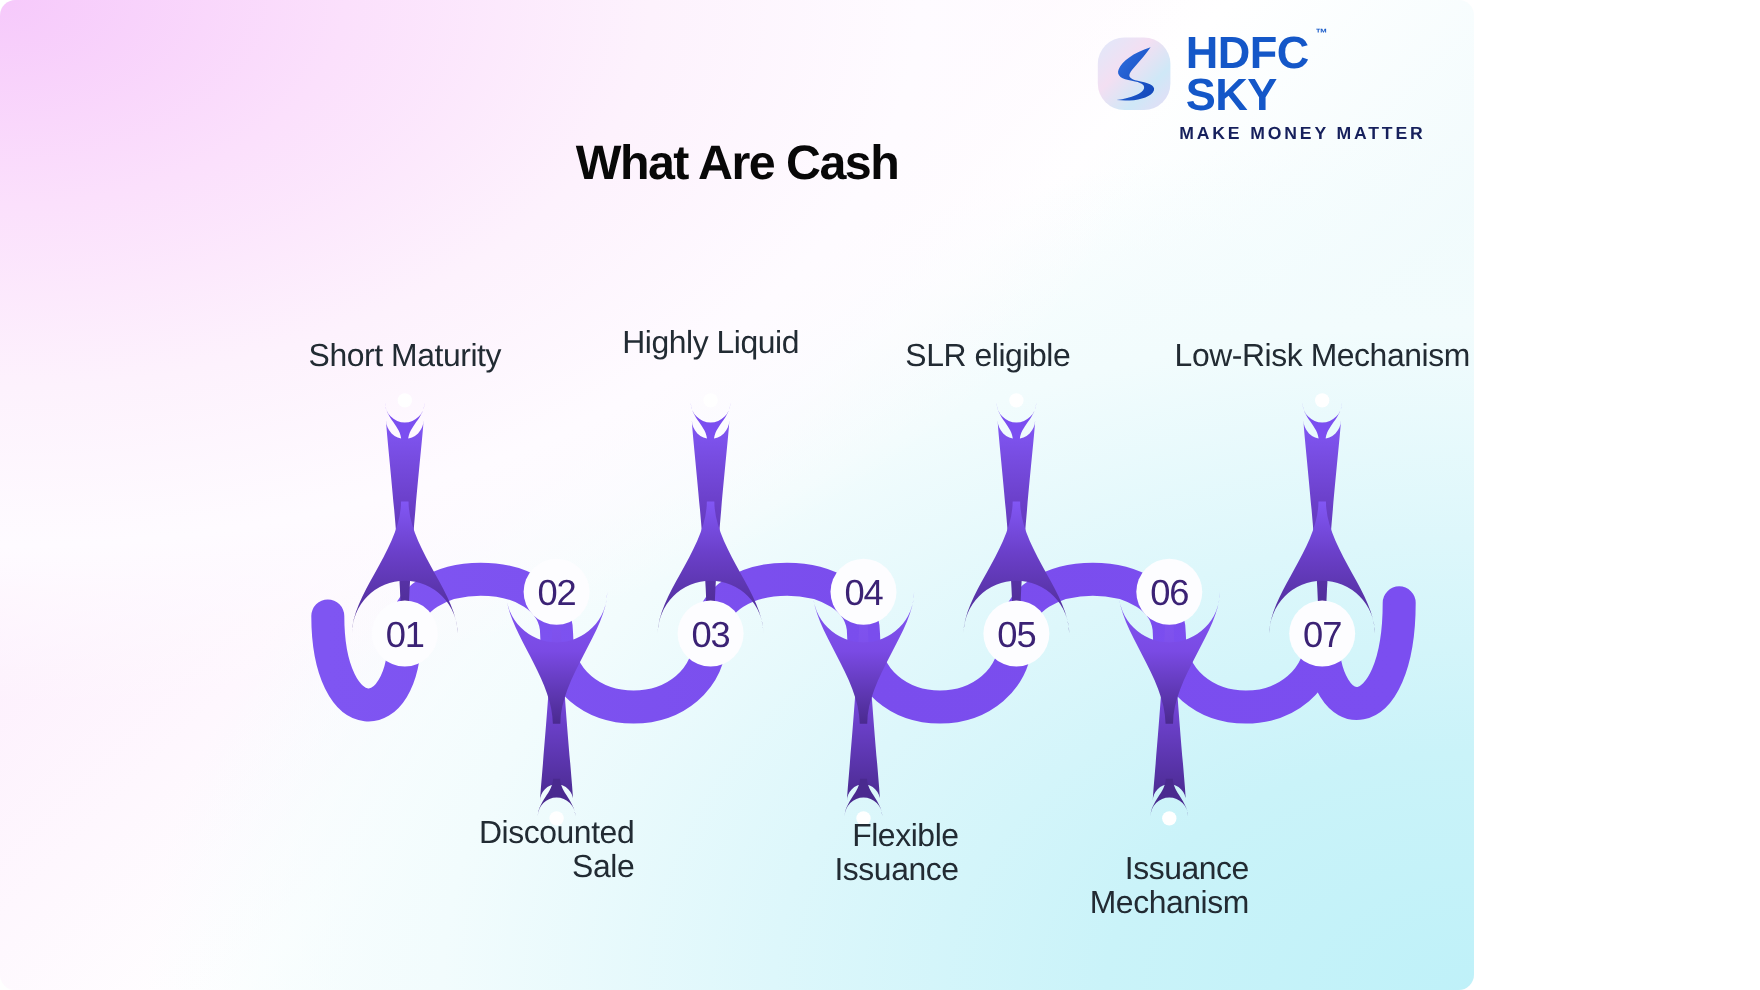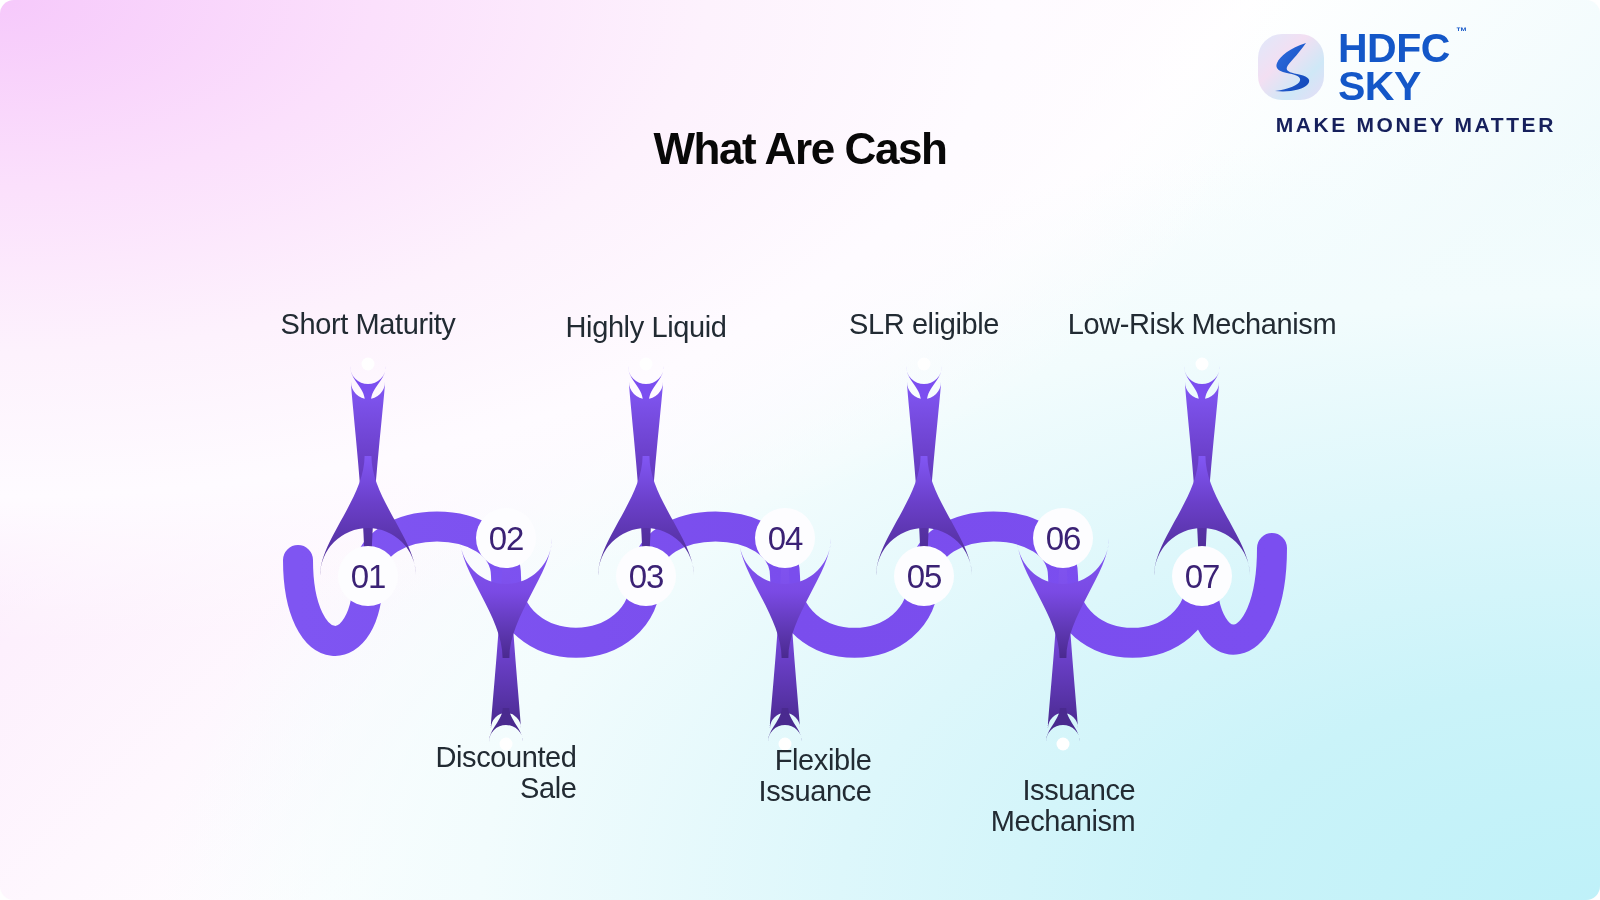--- a/index.html
+++ b/index.html
@@ -2,41 +2,41 @@
 <html><head>
 <meta charset="utf-8">
 <title>What Are Cash Management Bills</title>
 <style>
   html,body{margin:0;padding:0;}
   body{
     width:1600px;height:900px;overflow:hidden;
     font-family:"Liberation Sans","DejaVu Sans",sans-serif;
   }
   #stage{
-    position:relative;width:1600px;height:900px;overflow:hidden;
+    position:relative;width:1340px;height:900px;overflow:hidden;
     border-radius:14px;
     background:
       radial-gradient(130% 115% at 0% 0%, #f6c9fb 0%, #fbe0fc 18%, #fdf2fd 34%, #fefbff 48%, rgba(255,255,255,0) 62%),
       radial-gradient(125% 120% at 100% 100%, #bff1f9 0%, #caf3f9 20%, #ddf7fb 38%, #f2fcfd 56%, rgba(255,255,255,0) 72%),
       linear-gradient(135deg,#f8d2fb 0%, #fdf0fd 26%, #ffffff 50%, #edfafc 74%, #c3f2f8 100%);
   }
 
   
   #logo{position:absolute;right:44px;top:30px;width:300px;height:108px;}
   #logo .row{display:flex;align-items:center;gap:12px;height:74px;}
   #logo .mark{width:70px;height:70px;flex:0 0 70px;position:relative;}
   #logo .wordwrap{position:relative;line-height:0.93;}
   #logo .word{
     font-family:"Liberation Sans","DejaVu Sans",sans-serif;
     font-weight:700;color:#1457c8;font-size:41px;letter-spacing:-0.5px;
   }
   #logo .tm{position:absolute;right:-17px;top:-3px;font-size:11px;color:#1457c8;font-weight:700;}
   #logo .tagline{
     margin-top:9px;text-align:right;color:#16205c;font-weight:700;
-    font-size:21px;letter-spacing:2.6px;white-space:nowrap;
+    font-size:16px;letter-spacing:2.6px;white-space:nowrap;
   }
 
   
   #title{
     position:absolute;left:0;right:0;top:95px;text-align:center;
     color:#080808;font-weight:700;font-size:44px;line-height:1.13;
     letter-spacing:-1.4px;
   }
   #title .l2{display:block;}
 
@@ -251,22 +251,22 @@
             <circle cx="1202" cy="576" r="30" fill="#fdfdff"></circle>
             <text x="1202" y="588" text-anchor="middle" font-family="&quot;Liberation Sans&quot;,&quot;DejaVu Sans&quot;,sans-serif" font-size="33" font-weight="500" letter-spacing="-1" fill="#3b2275">07</text>
           </g>
         </g>
     </svg>
 
     <div id="labels">
         <div class="lbl top" style="left: 368px; top: 340px;">Short Maturity</div>
         <div class="lbl bot" style="left: 506px; top: 742px;">Discounted
 Sale</div>
-        <div class="lbl top" style="left: 646px; top: 343px;">Highly Liquid</div>
+        <div class="lbl top" style="left: 646px; top: 328px;">Highly Liquid</div>
         <div class="lbl bot" style="left: 785px; top: 745px; margin-left: 30px;">Flexible
 Issuance</div>
-        <div class="lbl top" style="left: 924px; top: 340px;">SLR eligible</div>
+        <div class="lbl top" style="left: 898px; top: 340px;">SLR eligible</div>
         <div class="lbl bot" style="left: 1063px; top: 775px;">Issuance
 Mechanism</div>
         <div class="lbl top" style="left: 1202px; top: 340px;">Low-Risk Mechanism</div>
       </div>
   </div>
 </div>
 
 </body></html>

